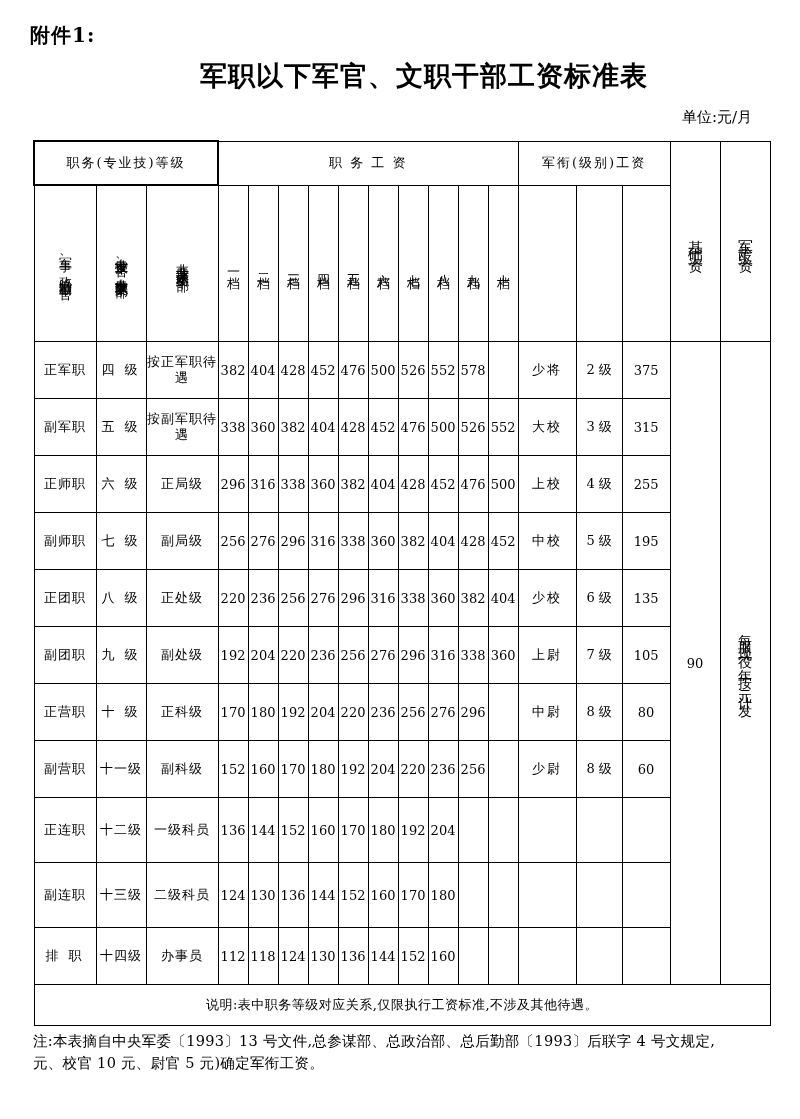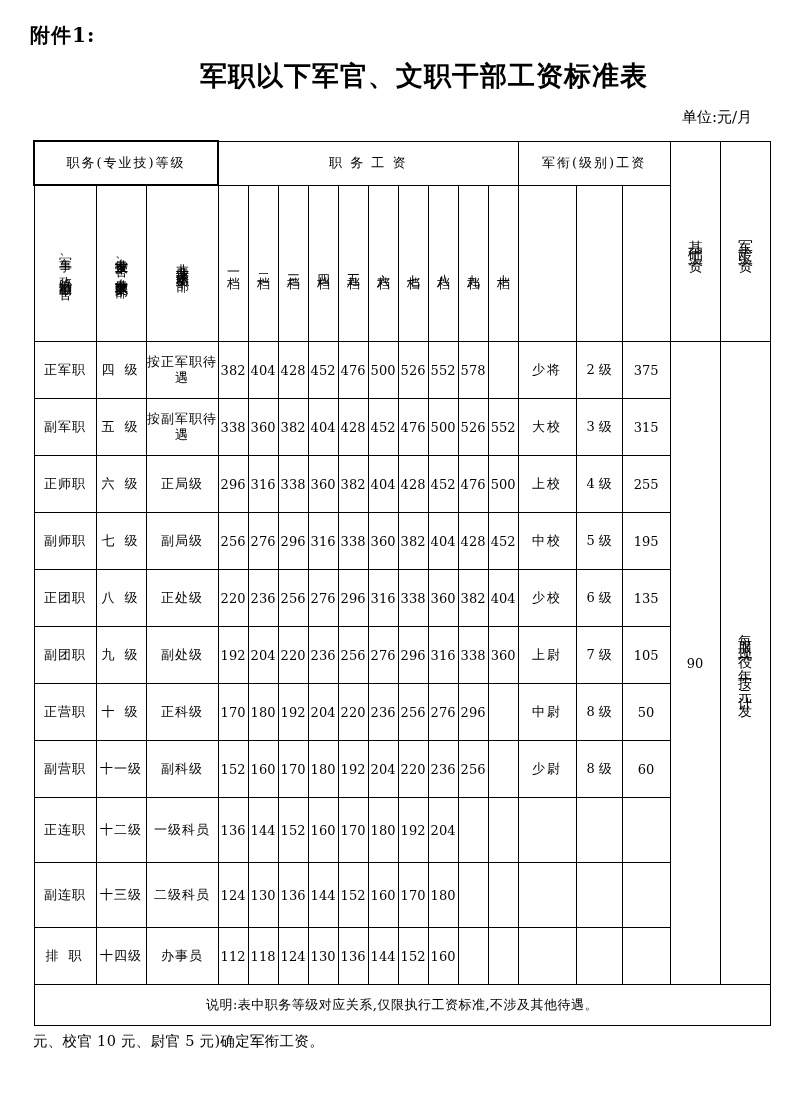--- a/index.html
+++ b/index.html
@@ -289,21 +289,21 @@
         <td class="num">192</td>
         <td class="num">204</td>
         <td class="num">220</td>
         <td class="num">236</td>
         <td class="num">256</td>
         <td class="num">276</td>
         <td class="num">296</td>
         <td class="num"></td>
         <td class="rank-name">中尉</td>
         <td class="rank-lvl">8 级</td>
-        <td class="num">50</td>
+        <td class="num">80</td>
       </tr>
 
       <tr class="rowgrp">
         <td class="name-cell">副营职</td>
         <td class="grade-cell" style="letter-spacing:1px;margin-left:16px;">十一级</td>
         <td class="pos-cell">副科级</td>
         <td class="num">152</td>
         <td class="num">160</td>
         <td class="num">170</td>
         <td class="num">180</td>
@@ -375,16 +375,17 @@
         <td class="num"></td>
       </tr>
 
       <tr class="note-row">
         <td colspan="18">说明:表中职务等级对应关系,仅限执行工资标准,不涉及其他待遇。</td>
       </tr>
     </tbody>
   </table>
 
   <div class="footnote">
+    <p class="ind">注:本表摘自中央军委〔1993〕13 号文件,总参谋部、总政治部、总后勤部〔1993〕后联字 4 号文规定,</p>
     <p class="ind">元、校官 10 元、尉官 5 元)确定军衔工资。</p>
   </div>
 
 </div>
 
 </body></html>

